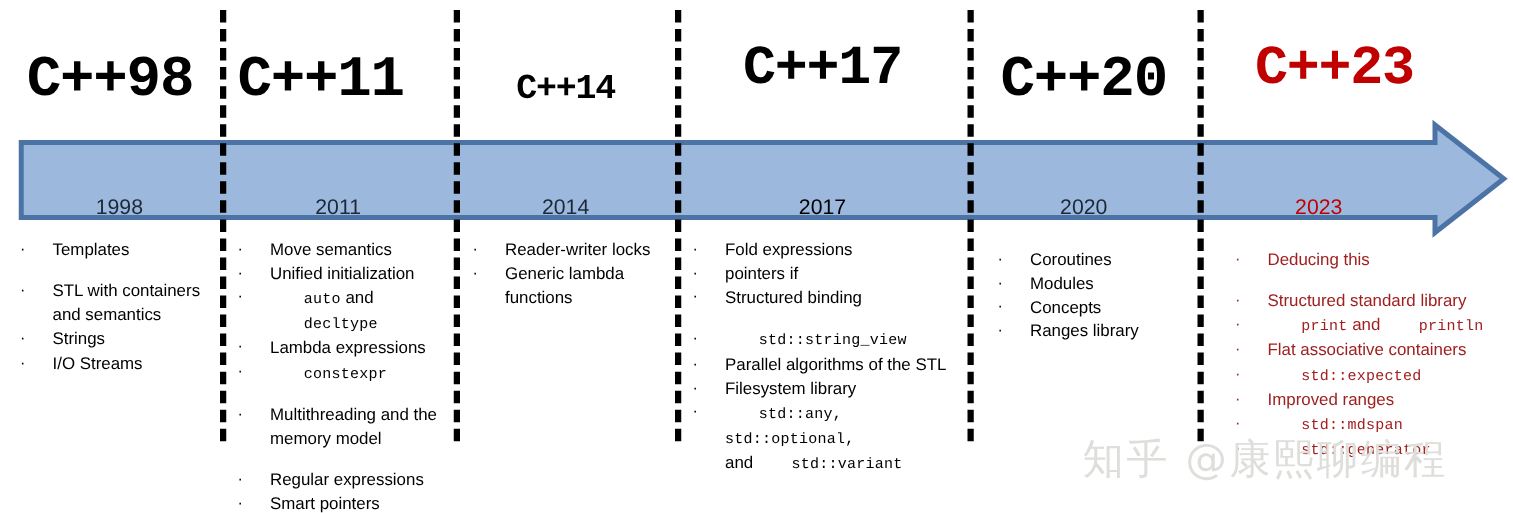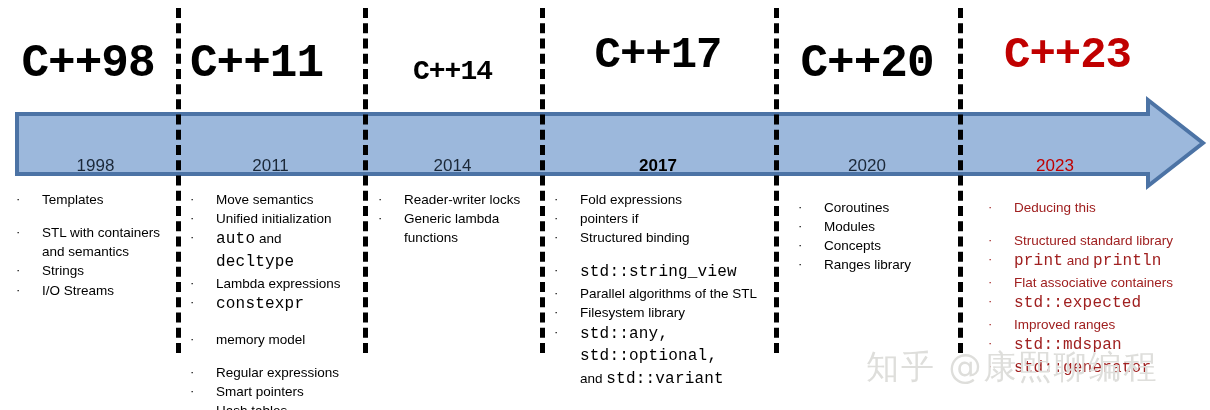--- a/index.html
+++ b/index.html
@@ -57,21 +57,21 @@
   }
   .year-label {
     position: absolute;
     top: 120px;
     text-align: center;
     font-size: 17px;
     color: #1b2838;
     white-space: nowrap;
     margin-top: 36px;
   }
-  .year-label.bold { font-weight: bold; color: #000000; }
+  .year-label.bold { font-weight: normal; color: #000000; }
   .year-label.red  { color: #C00000; }
 
   
   .col {
     position: absolute;
     font-size: 13.5px;
     line-height: 1.42;
     color: #000000;
   }
   .col.red { color: #A02020; }
@@ -91,22 +91,23 @@
     left: 8px;
     top: 0;
     font-size: 13px;
     line-height: 1.42;
   }
   .col li .cont {
     display: block;
   }
   .mono {
     font-family: "Liberation Mono", "DejaVu Sans Mono", monospace;
-    font-size: 16px;
+    font-size: 12px;
     letter-spacing: 0.2px;
+    margin-left: 27px;
   }
 
   
   #watermark {
     position: absolute;
     left: 866px;
     top: 345px;
     font-size: 33px;
     color: #dededb;
     white-space: nowrap;
@@ -152,21 +153,21 @@
       </ul>
   </div>
 
   <div class="col" id="col-cpp11" style="left:182px; top:190px; width:181px;">
     <ul>
         <li><span class="bullet">·</span><span>Move semantics</span></li>
         <li><span class="bullet">·</span><span>Unified initialization</span></li>
         <li><span class="bullet">·</span><span class="mono">auto</span><span> and </span><span class="mono">decltype</span></li>
         <li><span class="bullet">·</span><span>Lambda expressions</span></li>
         <li><span class="bullet">·</span><span class="mono">constexpr</span></li>
-        <li class="spacer-before"><span class="bullet">·</span><span class="cont">memory model</span></li>
+        <li class="spacer-before"><span class="bullet">·</span><span>Multithreading and the</span><span class="cont">memory model</span></li>
         <li class="spacer-before"><span class="bullet">·</span><span>Regular expressions</span></li>
         <li><span class="bullet">·</span><span>Smart pointers</span></li>
         <li><span class="bullet">·</span><span>Hash tables</span></li>
       </ul>
   </div>
 
   <div class="col" id="col-cpp14" style="left:370px; top:190px; width:170px;">
     <ul>
         <li><span class="bullet">·</span><span>Reader-writer locks</span></li>
         <li><span class="bullet">·</span><span>Generic lambda</span><span class="cont">functions</span></li>

